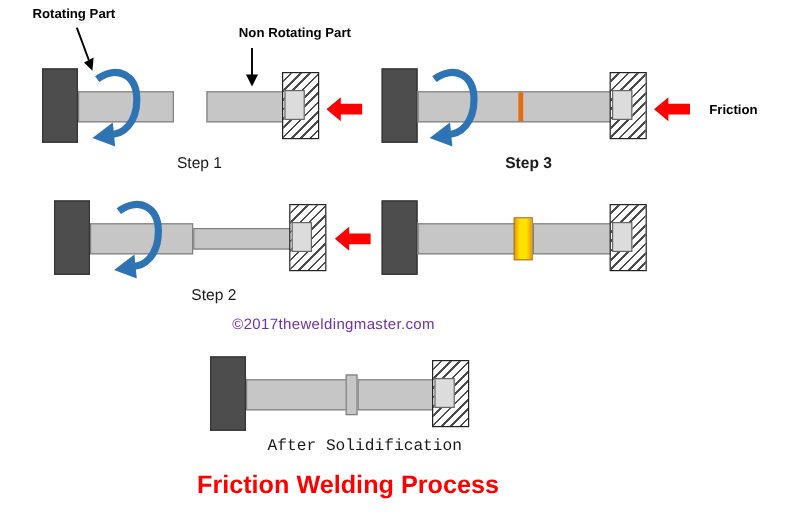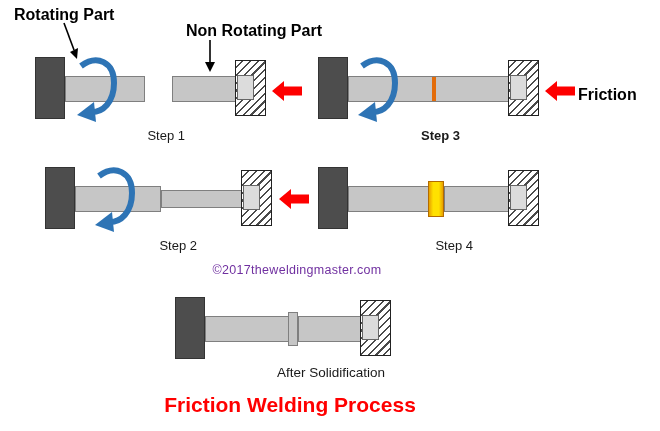--- a/index.html
+++ b/index.html
@@ -7,21 +7,21 @@
   body { font-family:"Liberation Sans", sans-serif; }
   .stage { position:relative; width:660px; height:431px; background:#fff; overflow:hidden; }
   .abs { position:absolute; }
   .assembly { position:absolute; }
   .chuck { position:absolute; background:var(--chuck,#4d4d4d); border:1px solid #333; }
   .rod { position:absolute; background:var(--rod,#c6c6c6); border:1px solid var(--rod-border,#7f7f7f); }
   .hatch { position:absolute; background:repeating-linear-gradient(135deg,#ffffff 0 4px,#4a4a4a 4px 5.5px); border:1.5px solid #222; }
   .rod-end { position:absolute; border:1px solid #666; background:#dcdcdc; }
   .heatline { position:absolute; background:var(--heat-line,#e36c0a); }
   .heatband { position:absolute; background:linear-gradient(90deg,var(--heat-band-border,#e8a000),var(--heat-band-fill,#ffe100) 30%,var(--heat-band-fill,#ffe100) 70%,var(--heat-band-border,#e8a000)); border:1px solid #b36b00; }
-  .ann { position:absolute; font-weight:bold; font-size:16px; color:#000; white-space:nowrap; }
+  .ann { position:absolute; font-weight:bold; font-size:11px; color:#000; white-space:nowrap;margin-left:13px; }
   .step-label { position:absolute; font-size:13px; color:var(--label-text,#1a1a1a); text-align:right; }
   .copyright { position:absolute; font-size:12.5px; color:var(--copyright-text,#7030a0); text-align:center; letter-spacing:0.3px; }
   .title { position:absolute; font-size:21px; font-weight:bold; color:var(--title-text,#ff0000); text-align:center; }
 </style>
 </head>
 <body>
 
 <div class="stage">
 
   <div class="ann" style="left:14px; top:6px;">Rotating Part</div>
@@ -93,30 +93,29 @@
 
   <div class="assembly" style="left:318px; top:167px; width:221px; height:64px;">
     <div class="chuck" style="left:0; top:0; width:30px; height:62px;"></div>
     <div class="rod" style="left:30px; top:19px; width:82px; height:26px;"></div>
     <div class="heatband" style="left:110px; top:14px; width:16px; height:36px;"></div>
     <div class="rod" style="left:126px; top:19px; width:80px; height:26px;"></div>
     <div class="hatch" style="left:190px; top:3px; width:31px; height:56px;">
       <div class="rod-end" style="left:1px; top:14px; width:17px; height:25px;"></div>
     </div>
   </div>
-  <div class="step-label" style="left:383px; top:238px; width:90px;">Step 4</div>
 
-  <div class="copyright" style="left:177px; top:263px; width:240px;">©2017theweldingmaster.com</div>
+  <div class="copyright" style="left:158px; top:263px; width:240px;">©2017theweldingmaster.com</div>
 
   <div class="assembly" style="left:175px; top:297px; width:216px; height:64px;">
     <div class="chuck" style="left:0; top:0; width:30px; height:62px;"></div>
     <div class="rod" style="left:30px; top:19px; width:85px; height:26px;"></div>
     <div class="rod" style="left:113px; top:15px; width:10px; height:34px;"></div>
     <div class="rod" style="left:123px; top:19px; width:80px; height:26px;"></div>
     <div class="hatch" style="left:185px; top:3px; width:31px; height:56px;">
       <div class="rod-end" style="left:1px; top:14px; width:17px; height:25px;"></div>
     </div>
   </div>
-  <div class="step-label" style="left:195px; top:365px; width:190px; font-size:13.5px;">After Solidification</div>
+  <div class="step-label" style="left:195px; top:365px; width:190px; font-size:13.5px;font-family:Liberation Mono, monospace;">After Solidification</div>
 
   <div class="title" style="left:140px; top:393px; width:300px;">Friction Welding Process</div>
 
 </div>
 
 </body></html>

